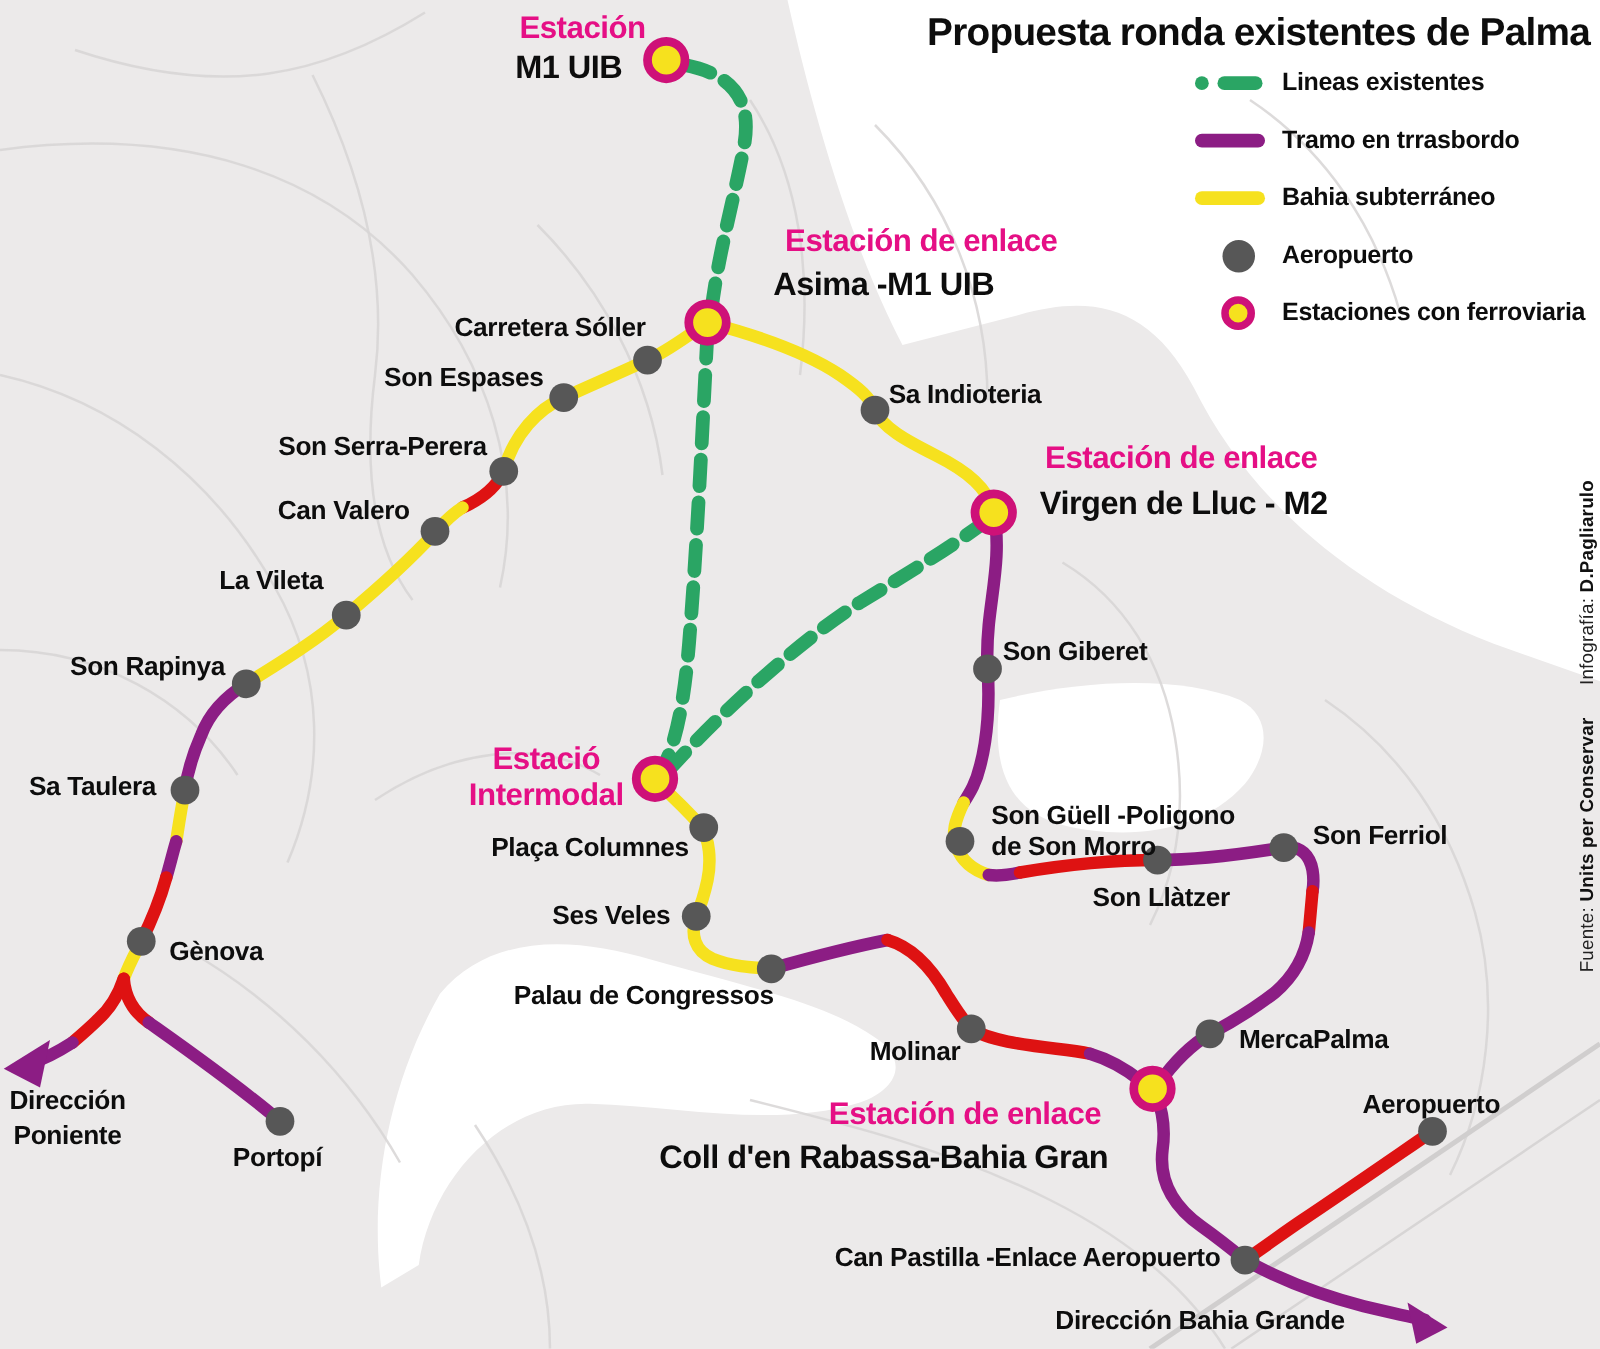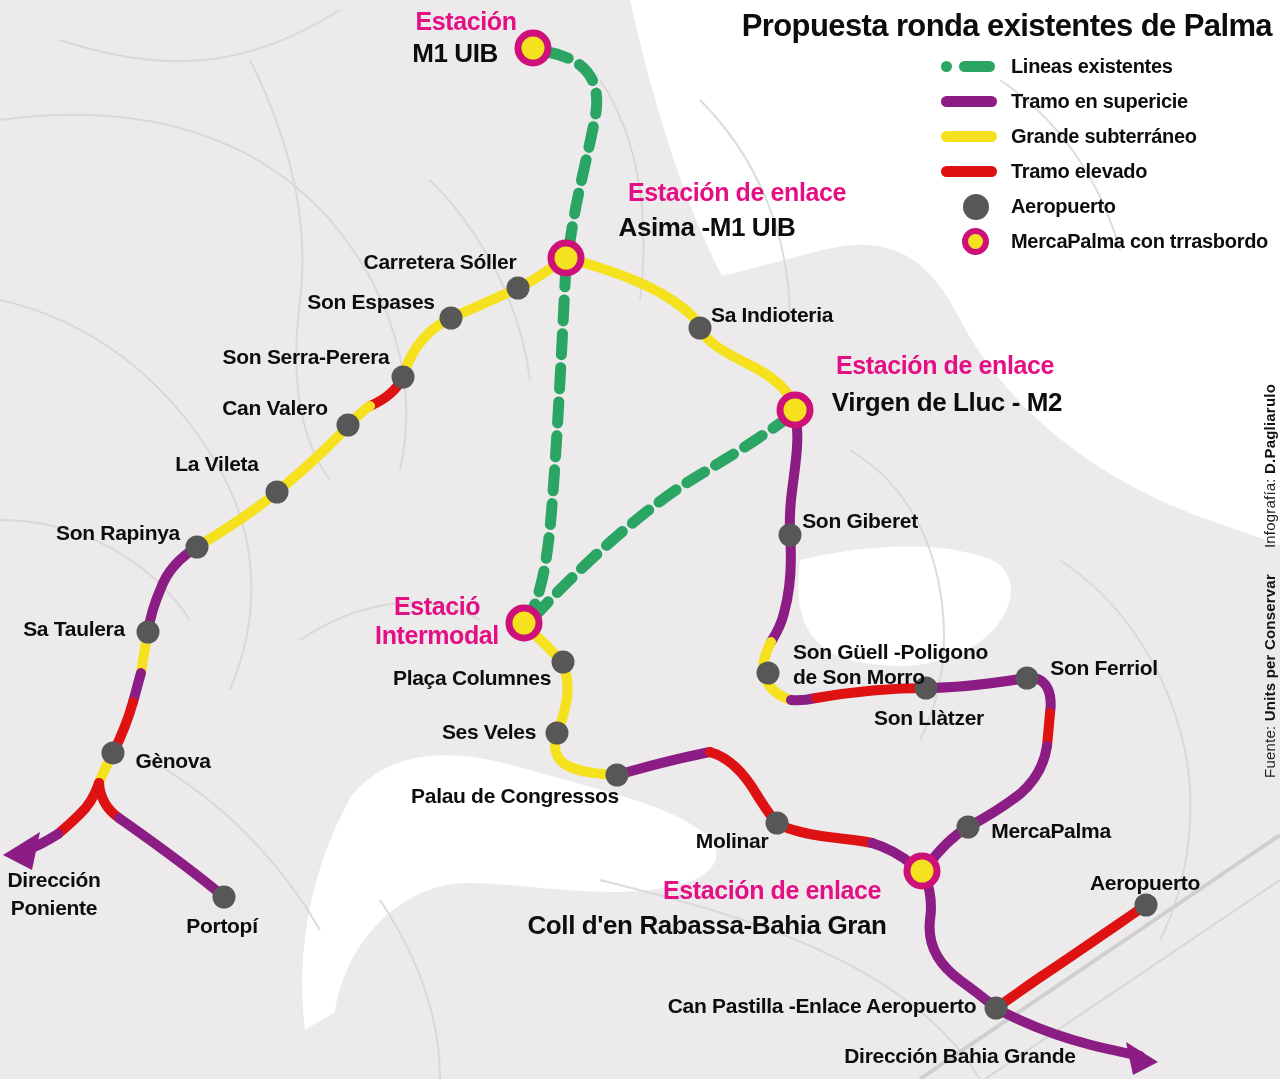--- a/index.html
+++ b/index.html
@@ -15,21 +15,21 @@
   text{font-family:"Liberation Sans","DejaVu Sans",sans-serif;}
   .lbl{font-size:21px;font-weight:bold;fill:#0d0d0d;letter-spacing:-0.3px;}
   .hdr-pink{font-size:25px;font-weight:800;fill:#e50f85;letter-spacing:-0.4px;}
   .hdr-black{font-size:26px;font-weight:800;fill:#0d0d0d;letter-spacing:-0.4px;}
   
   .map-title{
     position:absolute;top:8px;right:8px;width:700px;text-align:right;
     font-size:31px;font-weight:800;color:#0d0d0d;letter-spacing:-0.6px;
   }
   
-  .legend{position:absolute;top:54px;right:12px;display:flex;flex-direction:column;gap:10px;}
+  .legend{position:absolute;top:54px;right:12px;display:flex;flex-direction:column;gap:21px;}
   .legend-row{display:flex;align-items:center;justify-content:flex-start;height:25px;}
   .sw{width:62px;display:flex;align-items:center;justify-content:flex-start;margin-right:8px;flex:0 0 62px;}
   .sw-bar{width:56px;height:11px;border-radius:6px;}
   .bar-purple{background:#8c1d84;}
   .bar-yellow{background:#f6e11e;}
   .bar-red{background:#de1212;}
   .sw-dash{display:flex;align-items:center;gap:7px;}
   .dash-dot{width:11px;height:11px;border-radius:50%;background:#2aa564;}
   .dash-bar{width:36px;height:11px;border-radius:6px;background:#2aa564;}
   .sw-dot{width:26px;height:26px;border-radius:50%;background:#575757;margin-left:22px;}
@@ -170,45 +170,39 @@
             <span class="dash-dot"></span>
             <span class="dash-bar"></span>
           </span>
       </span>
       <span class="legend-label">Lineas existentes</span>
     </div>
     <div class="legend-row">
       <span class="sw">
         <span class="sw-bar bar-purple"></span>
       </span>
-      <span class="legend-label">Tramo en supericie</span>
+      <span class="legend-label">Tramo en trrasbordo</span>
     </div>
     <div class="legend-row">
       <span class="sw">
         <span class="sw-bar bar-yellow"></span>
       </span>
-      <span class="legend-label">Grande subterráneo</span>
-    </div>
-    <div class="legend-row">
-      <span class="sw">
-        <span class="sw-bar bar-red"></span>
-      </span>
-      <span class="legend-label">Tramo elevado</span>
+      <span class="legend-label">Bahia subterráneo</span>
     </div>
     <div class="legend-row">
       <span class="sw">
         <span class="sw-dot"></span>
       </span>
       <span class="legend-label">Aeropuerto</span>
     </div>
     <div class="legend-row">
       <span class="sw">
         <span class="sw-ring"></span>
       </span>
-      <span class="legend-label">MercaPalma con trrasbordo</span>
+      <span class="legend-label">Estaciones con ferroviaria</span>
     </div>
   </div>
 
   <div class="credits">
     <span>Fuente:</span>&nbsp;<b>Units per Conservar</b><span class="gap"></span><span>Infografía:</span>&nbsp;<b>D.Pagliarulo</b>
   </div>
 
 </div>
 
 </body></html>

